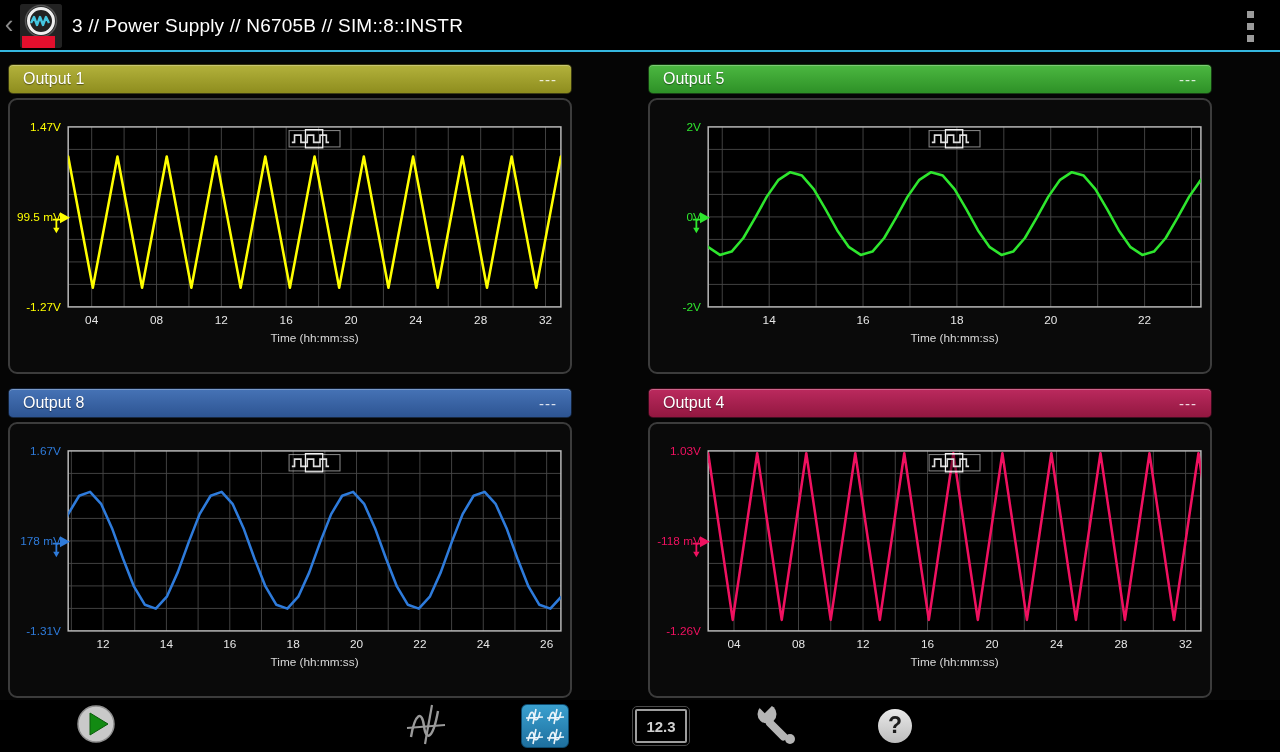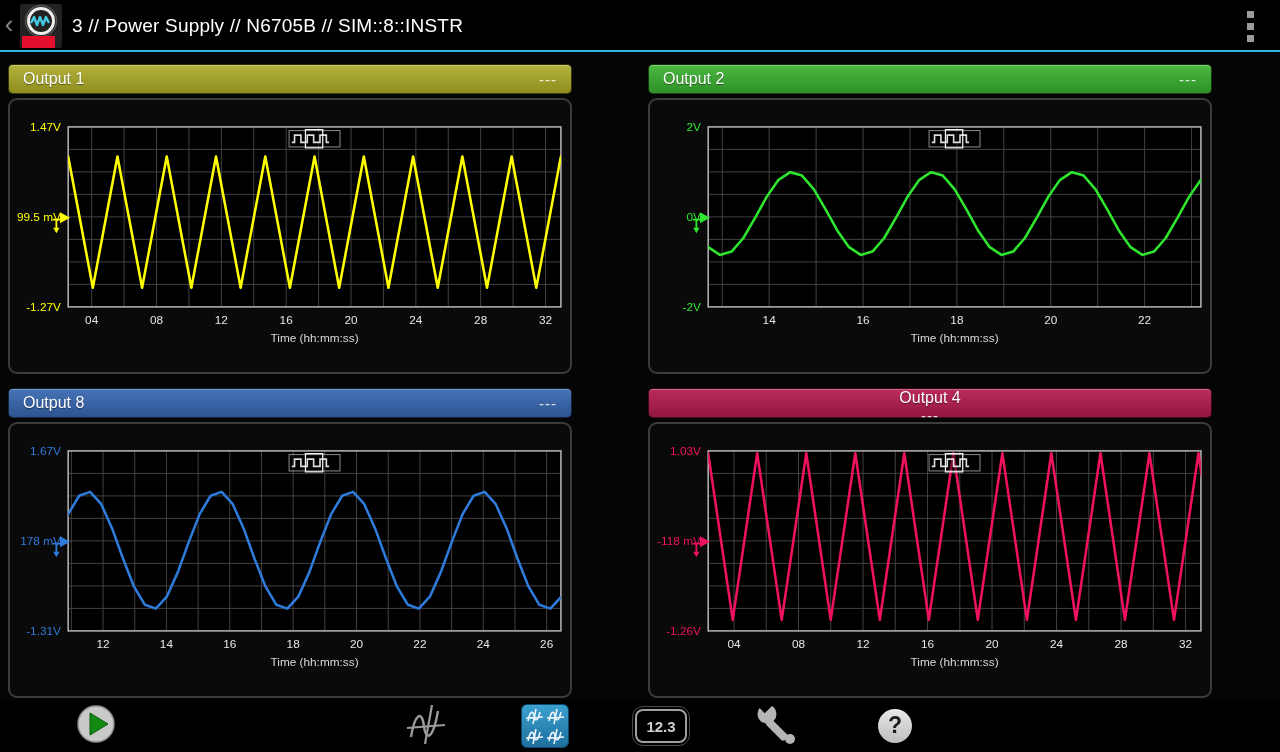--- a/index.html
+++ b/index.html
@@ -19,31 +19,31 @@
   .panel.p0{left:8px;top:12px;}
   .panel.p1{left:648px;top:12px;}
   .panel.p2{left:8px;top:336px;}
   .panel.p3{left:648px;top:336px;}
   .panel-header{height:30px;border-radius:5px;display:flex;align-items:center;justify-content:space-between;padding:0 14px;box-sizing:border-box;border:1px solid rgba(0,0,0,.65);box-shadow:inset 0 1px 0 rgba(255,255,255,.28);margin-bottom:4px;}
   .panel-header .ptitle{color:#fff;font-size:16px;text-shadow:0 1px 1px rgba(0,0,0,.45);}
   .panel-header .pstatus{color:rgba(255,255,255,.82);font-size:15px;letter-spacing:1px;}
   .hdr0{background:linear-gradient(#b3b23c,#8e8d1e);}
   .hdr1{background:linear-gradient(#4cb841,#2e9127);}
   .hdr2{background:linear-gradient(#4673b6,#2d5492);}
-  .hdr3{background:linear-gradient(#bb2a5e,#921740);flex-direction:column;}
+  .hdr3{background:linear-gradient(#bb2a5e,#921740);}
   .chart-card{height:276px;background:#0a0a0a;border:2px solid #3c3c3c;border-radius:9px;box-sizing:border-box;overflow:hidden;}
   .chart-svg{display:block;width:100%;height:100%;}
   svg text{font-family:"Liberation Sans",sans-serif;}
   
   .toolbar{position:absolute;left:0;top:700px;width:1280px;height:52px;background:#000;}
   .tool{position:absolute;top:50%;transform:translate(-50%,-50%);cursor:pointer;}
   .play-btn{left:96px;}
   .single-wave{left:426px;}
   .multi-chart{left:545px;width:46px;height:42px;border-radius:6px;background:linear-gradient(#3aa0cf,#1e6f9e);border:1px solid #0d4a6e;display:flex;align-items:center;justify-content:center;}
-  .digital{left:661px;width:48px;height:30px;border:2px solid #9e9e9e;outline:1px solid #4a4a4a;outline-offset:2px;border-radius:8px;display:flex;align-items:center;justify-content:center;background:#000;}
+  .digital{left:661px;width:48px;height:30px;border:2px solid #9e9e9e;outline:1px solid #4a4a4a;outline-offset:2px;border-radius:2px;display:flex;align-items:center;justify-content:center;background:#000;}
   .digital span{color:#cfcfcf;font-size:15px;font-weight:bold;}
   .wrench{left:776px;}
   .help-btn{left:895px;width:34px;height:34px;border-radius:50%;background:linear-gradient(#e9e9e9,#bdbdbd);display:flex;align-items:center;justify-content:center;}
   .help-btn span{color:#1c1c1c;font-size:23px;font-weight:bold;line-height:1;padding-bottom:2px;}
 </style>
 </head>
 <body>
 
 <div class="topbar">
   <div class="back-chevron">‹</div>
@@ -122,21 +122,21 @@
           <text x="446.43092105263156" y="231" text-anchor="middle" fill="#e6e6e6" font-size="13">24</text>
           <text x="517.7467105263157" y="231" text-anchor="middle" fill="#e6e6e6" font-size="13">28</text>
           <text x="589.0624999999999" y="231" text-anchor="middle" fill="#e6e6e6" font-size="13">32</text>
           <text x="335" y="251" text-anchor="middle" fill="#d9d9d9" font-size="13">Time (hh:mm:ss)</text>
         </svg>
     </div>
   </div>
 
   <div class="panel p1">
     <div class="panel-header hdr1">
-      <span class="ptitle">Output 2</span>
+      <span class="ptitle">Output 5</span>
       <span class="pstatus">---</span>
     </div>
     <div class="chart-card">
       <svg class="chart-svg" viewBox="0 0 616 268">
           <defs>
             <clipPath id="clip1">
               <rect x="64" y="14" width="542" height="198"></rect>
             </clipPath>
           </defs>
           <rect x="64" y="14" width="542" height="198" fill="#000"></rect>

